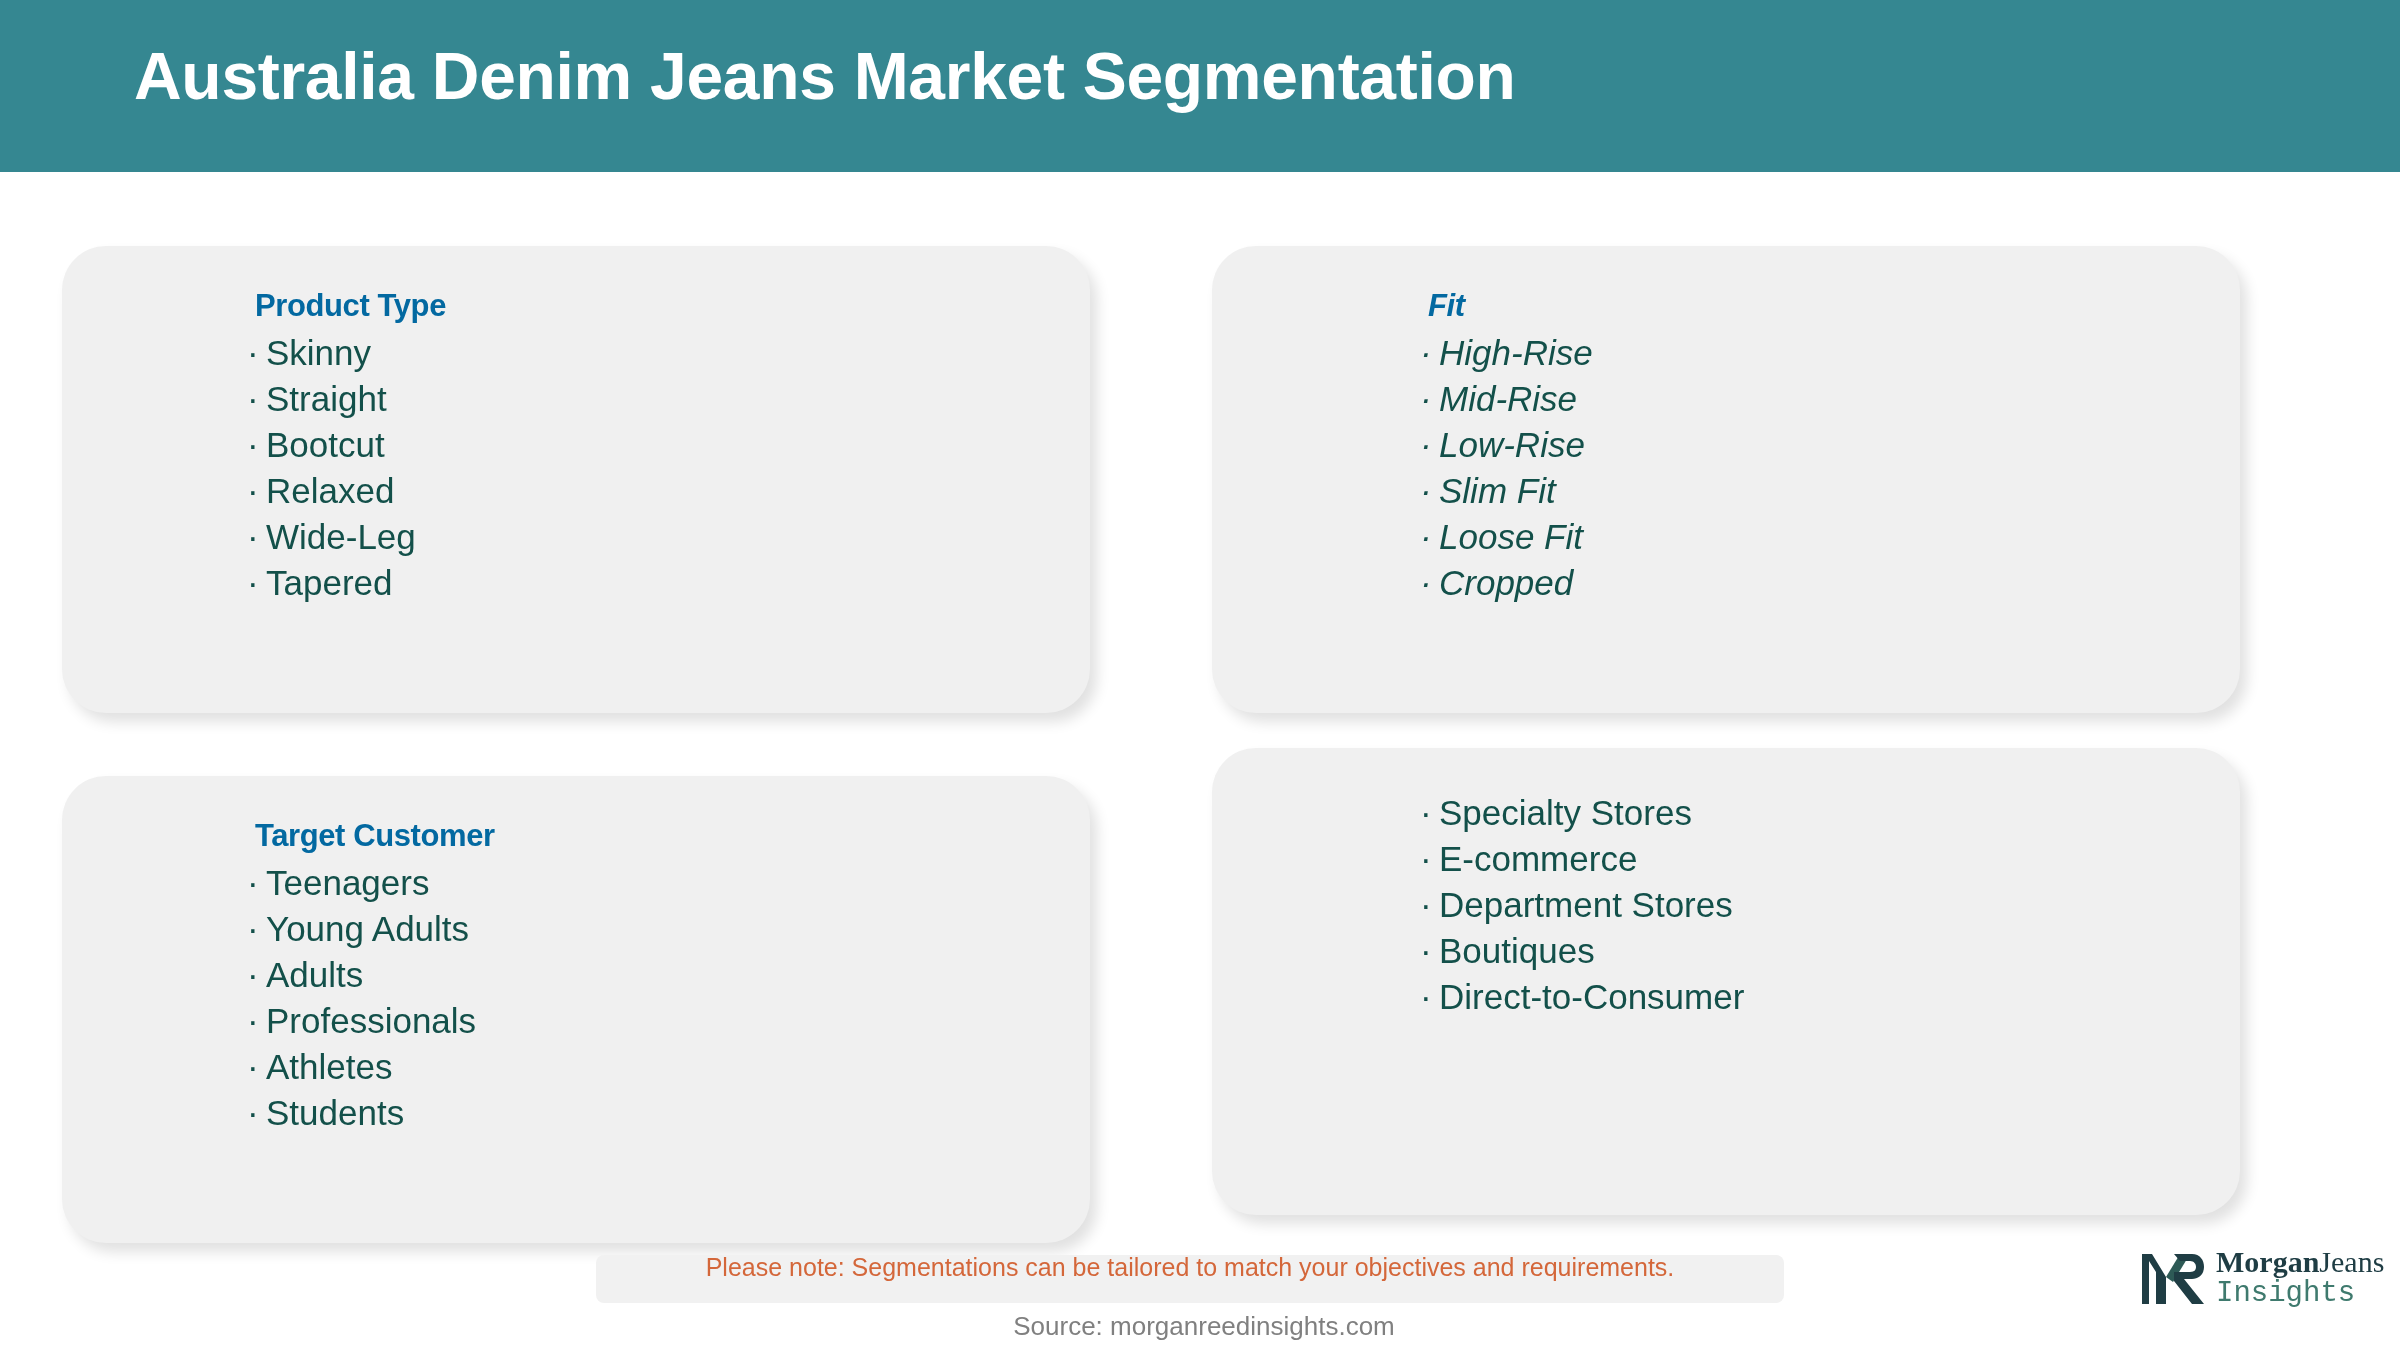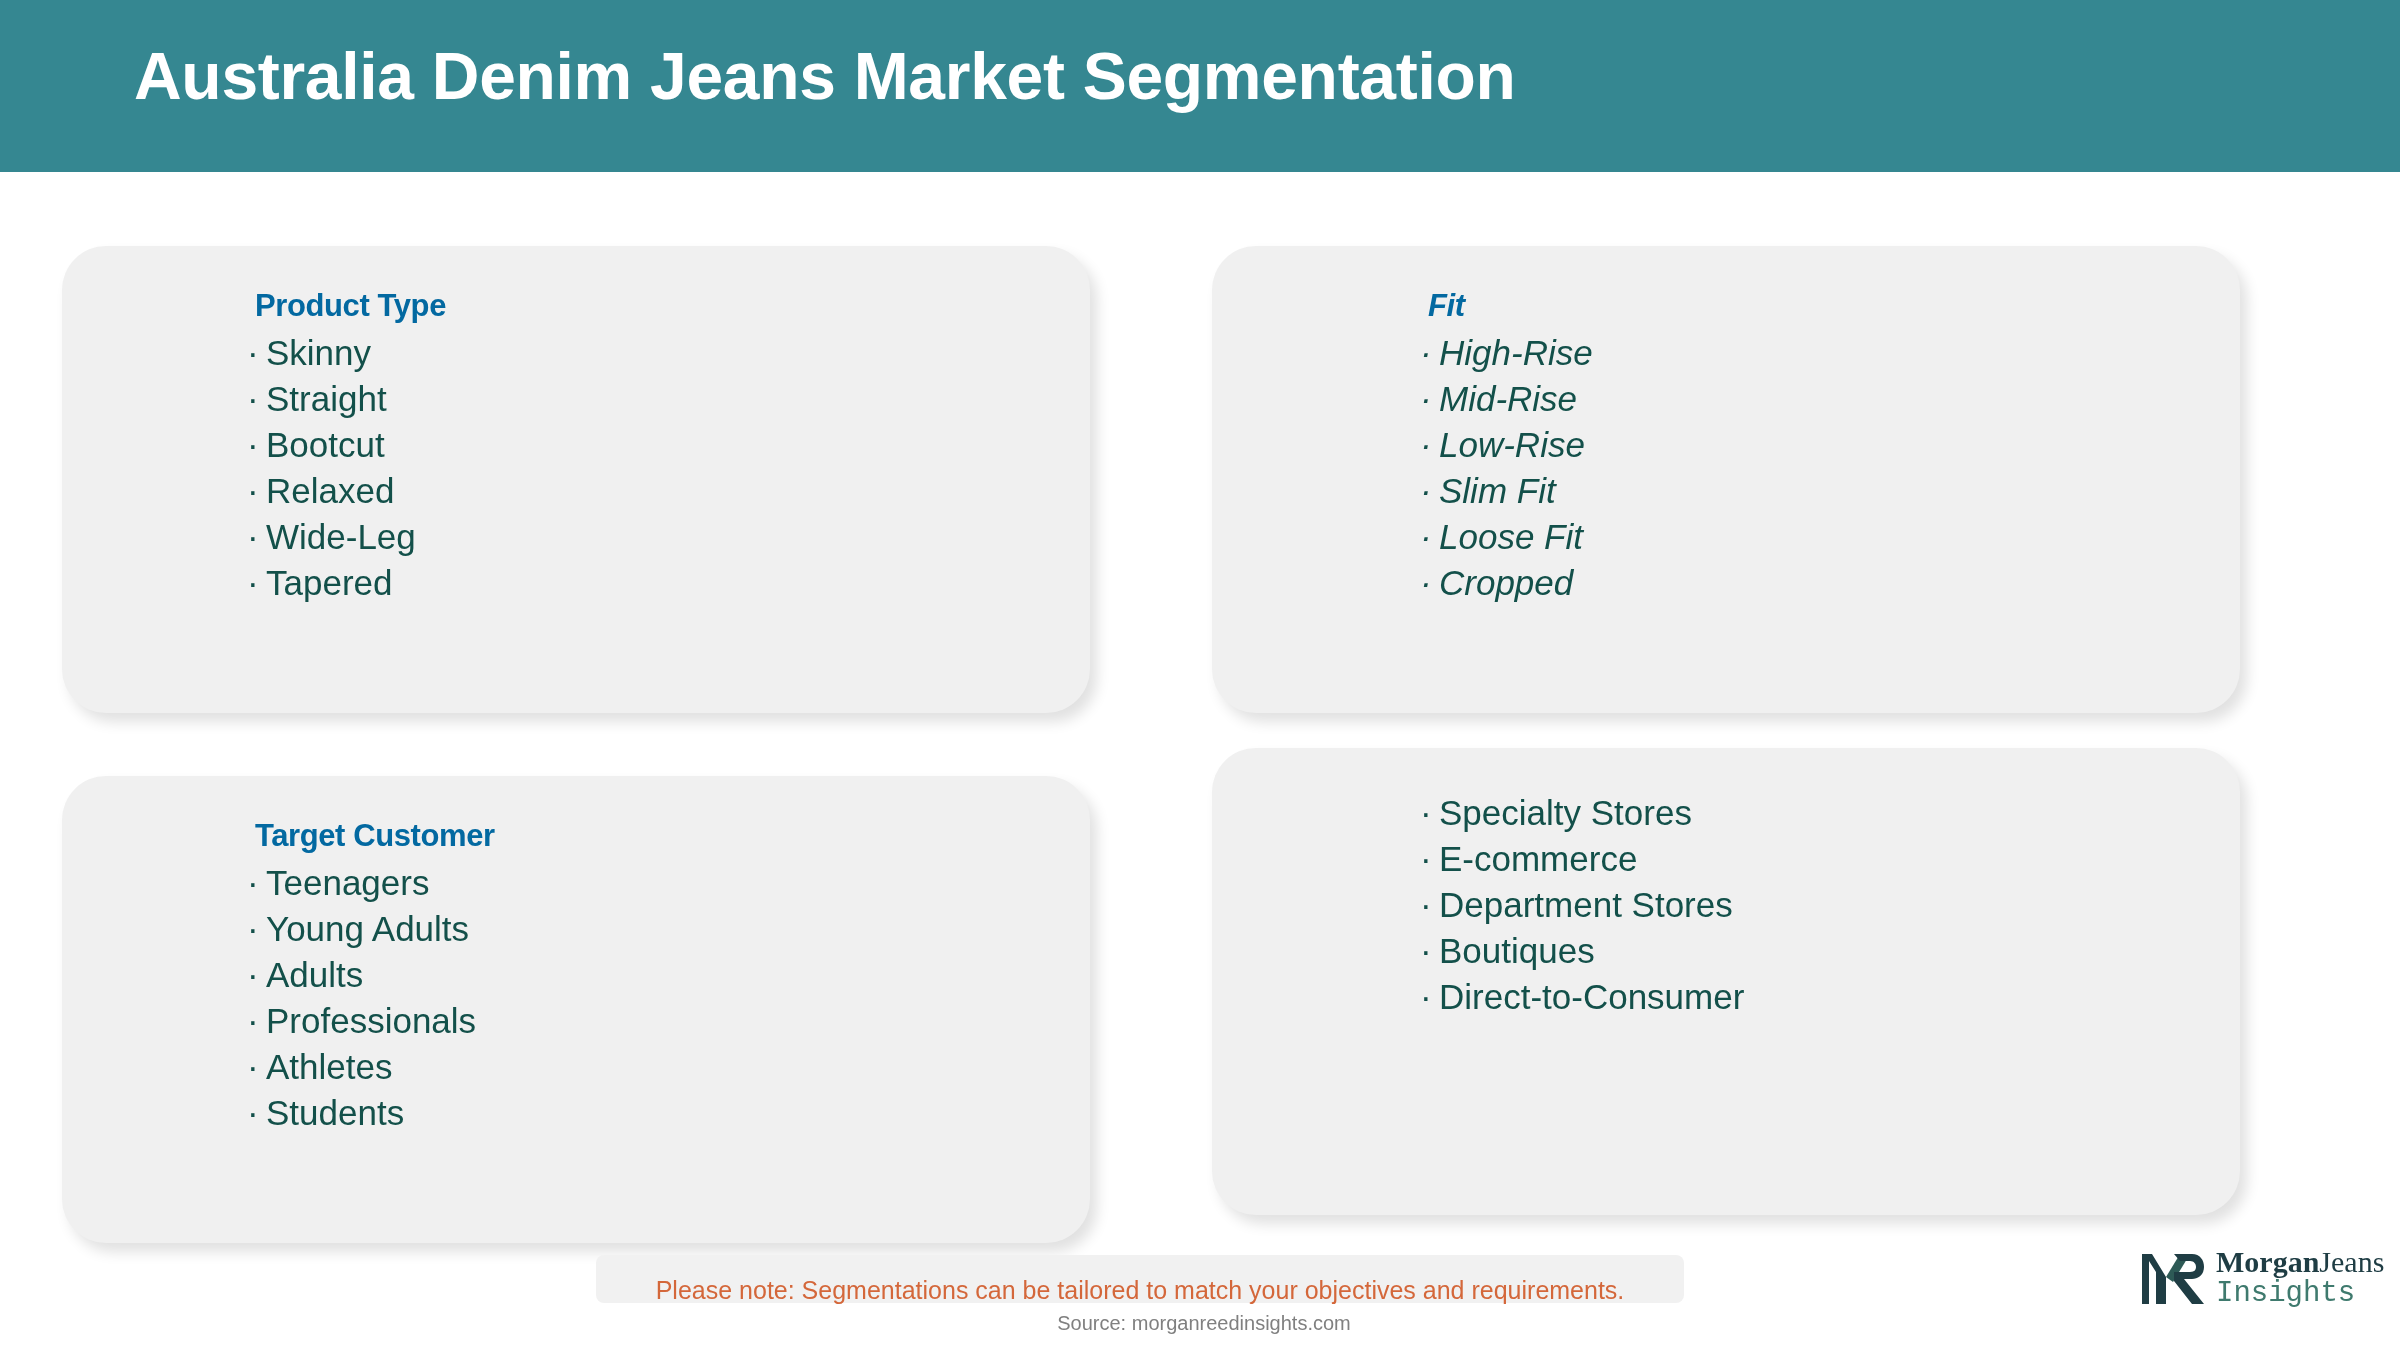--- a/index.html
+++ b/index.html
@@ -103,43 +103,43 @@
     position: absolute;
     left: 0;
     top: 1182px;
     width: 2400px;
     height: 168px;
   }
   .note-pill {
     position: absolute;
     left: 596px;
     top: 73px;
-    width: 1088px;
+    width: 1188px;
     height: 48px;
     background: #f1f1f1;
     border-radius: 8px;
     display: flex;
-    align-items: flex-end;
+    align-items: flex-start;
     justify-content: center;
     box-sizing: border-box;
   }
   .note-text {
     font-size: 25px;
     color: #d4673a;
     white-space: nowrap;
     line-height: 1;
   }
   
   .source-wrap {
     position: absolute;
     left: 604px;
     top: 131px;
     width: 1200px;
     text-align: center;
-    font-size: 20px;
+    font-size: 26px;
     color: #808080;
     line-height: 1;
   }
 
   
   .logo {
     position: absolute;
     left: 2140px;
     top: 62px;
     width: 232px;

